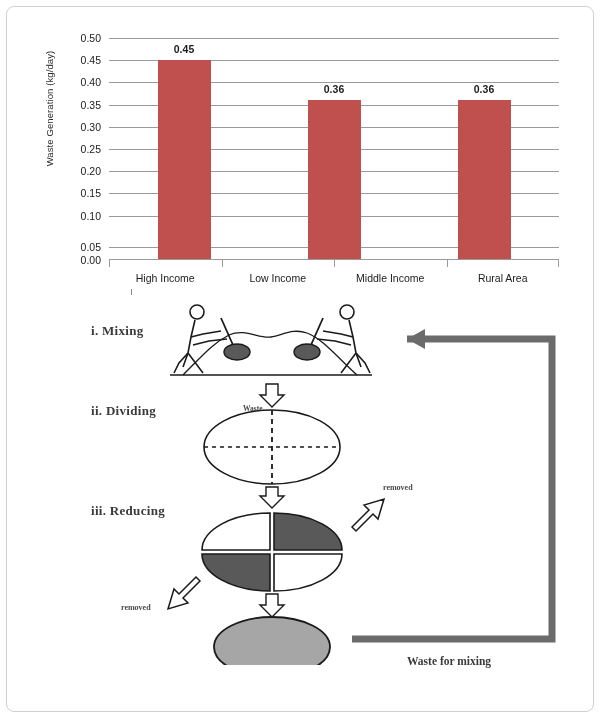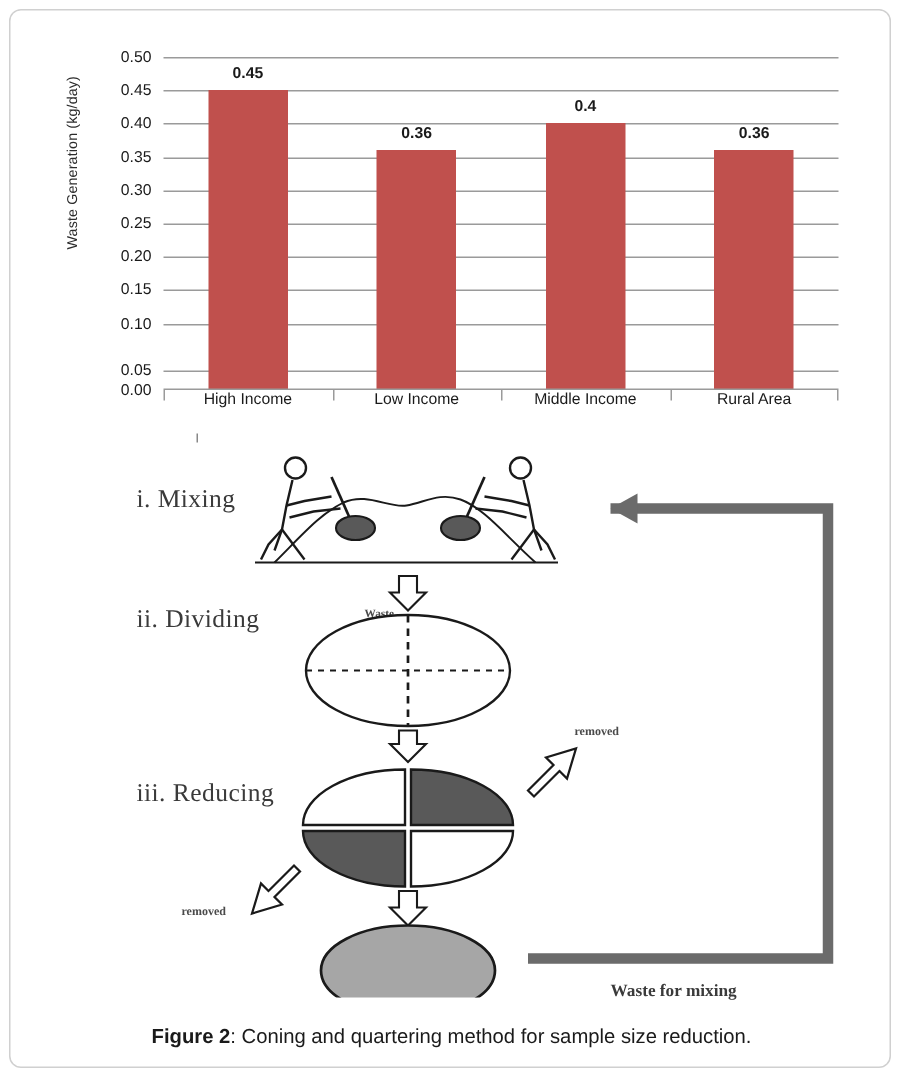--- a/index.html
+++ b/index.html
@@ -100,20 +100,21 @@
   .xticks {
     position: absolute;
     left: 102px; top: 253px;
     width: 450px;
     display: flex;
   }
   .xtick-slot {
     flex: 1 1 0;
     position: relative;
     text-align: center;
+    padding-top: 12px;
     font-size: 10.5px;
     color: #1a1a1a;
   }
   .xtick-mark {
     position: absolute;
     left: 0; top: 0;
     width: 1px; height: 7px;
     background: #9a9a9a;
   }
   .xtick-mark.last {
@@ -128,29 +129,29 @@
 
   
   .diagram {
     position: absolute;
     left: 0; top: 288px;
     width: 588px; height: 370px;
   }
   .step-label {
     position: absolute;
     font-family: "Liberation Serif", serif;
-    font-weight: normal;
-    font-size: 17px;
+    font-weight: bold;
+    font-size: 13px;
     color: #3a3a3a;
     letter-spacing: 0.3px;
     white-space: nowrap;
   }
   .lbl-mixing   { left: 84px; top: 28px; }
   .lbl-dividing { left: 84px; top: 108px; }
-  .lbl-reducing { left: 84px; top: 208px; margin-top: 16px; }
+  .lbl-reducing { left: 84px; top: 208px; }
 
   .removed-lbl {
     position: absolute;
     font-family: "Liberation Serif", serif;
     font-weight: bold;
     font-size: 8px;
     color: #4a4a4a;
     white-space: nowrap;
   }
   .removed-top   { left: 376px; top: 188px; }
@@ -239,24 +240,20 @@
             </div>
           </div>
         <div class="bars" id="bars">
             <div class="bar-slot">
               <div class="bar" title="High Income: 0.45" style="height: 199.8px; background: rgb(192, 80, 77);"></div>
               <div class="bar-label" style="top: 5.2px;">0.45</div>
             </div>
             <div class="bar-slot">
               <div class="bar" title="Middle Income: 0.36" style="height: 159.84px; background: rgb(192, 80, 77);"></div>
               <div class="bar-label" style="top: 45.16px;">0.36</div>
-            </div>
-            <div class="bar-slot">
-              <div class="bar" title="Low Income: 0.4" style="height: 177.6px; background: rgb(192, 80, 77);"></div>
-              <div class="bar-label" style="top: 27.4px;">0.4</div>
             </div>
             <div class="bar-slot">
               <div class="bar" title="Rural Area: 0.36" style="height: 159.84px; background: rgb(192, 80, 77);"></div>
               <div class="bar-label" style="top: 45.16px;">0.36</div>
             </div>
           </div>
       </div>
 
       <div class="axis-bottom"></div>
       <div class="xticks" id="xticks">
@@ -344,18 +341,15 @@
 
         <ellipse cx="265" cy="352" rx="58" ry="30" fill="#a6a6a6" stroke="#1a1a1a" stroke-width="1.8"></ellipse>
 
         <g stroke="#6b6b6b" stroke-width="7" fill="none">
           <path d="M345 344 L545 344 L545 44 L400 44"></path>
         </g>
         <path d="M400 44 L418 34 L418 54 Z" fill="#6b6b6b"></path>
       </svg>
     </div>
 
-    <div class="caption">
-      <b>Figure 2</b><span>: Coning and quartering method for sample size reduction.</span>
-    </div>
 
   </div>
 </div>
 
 </body></html>

